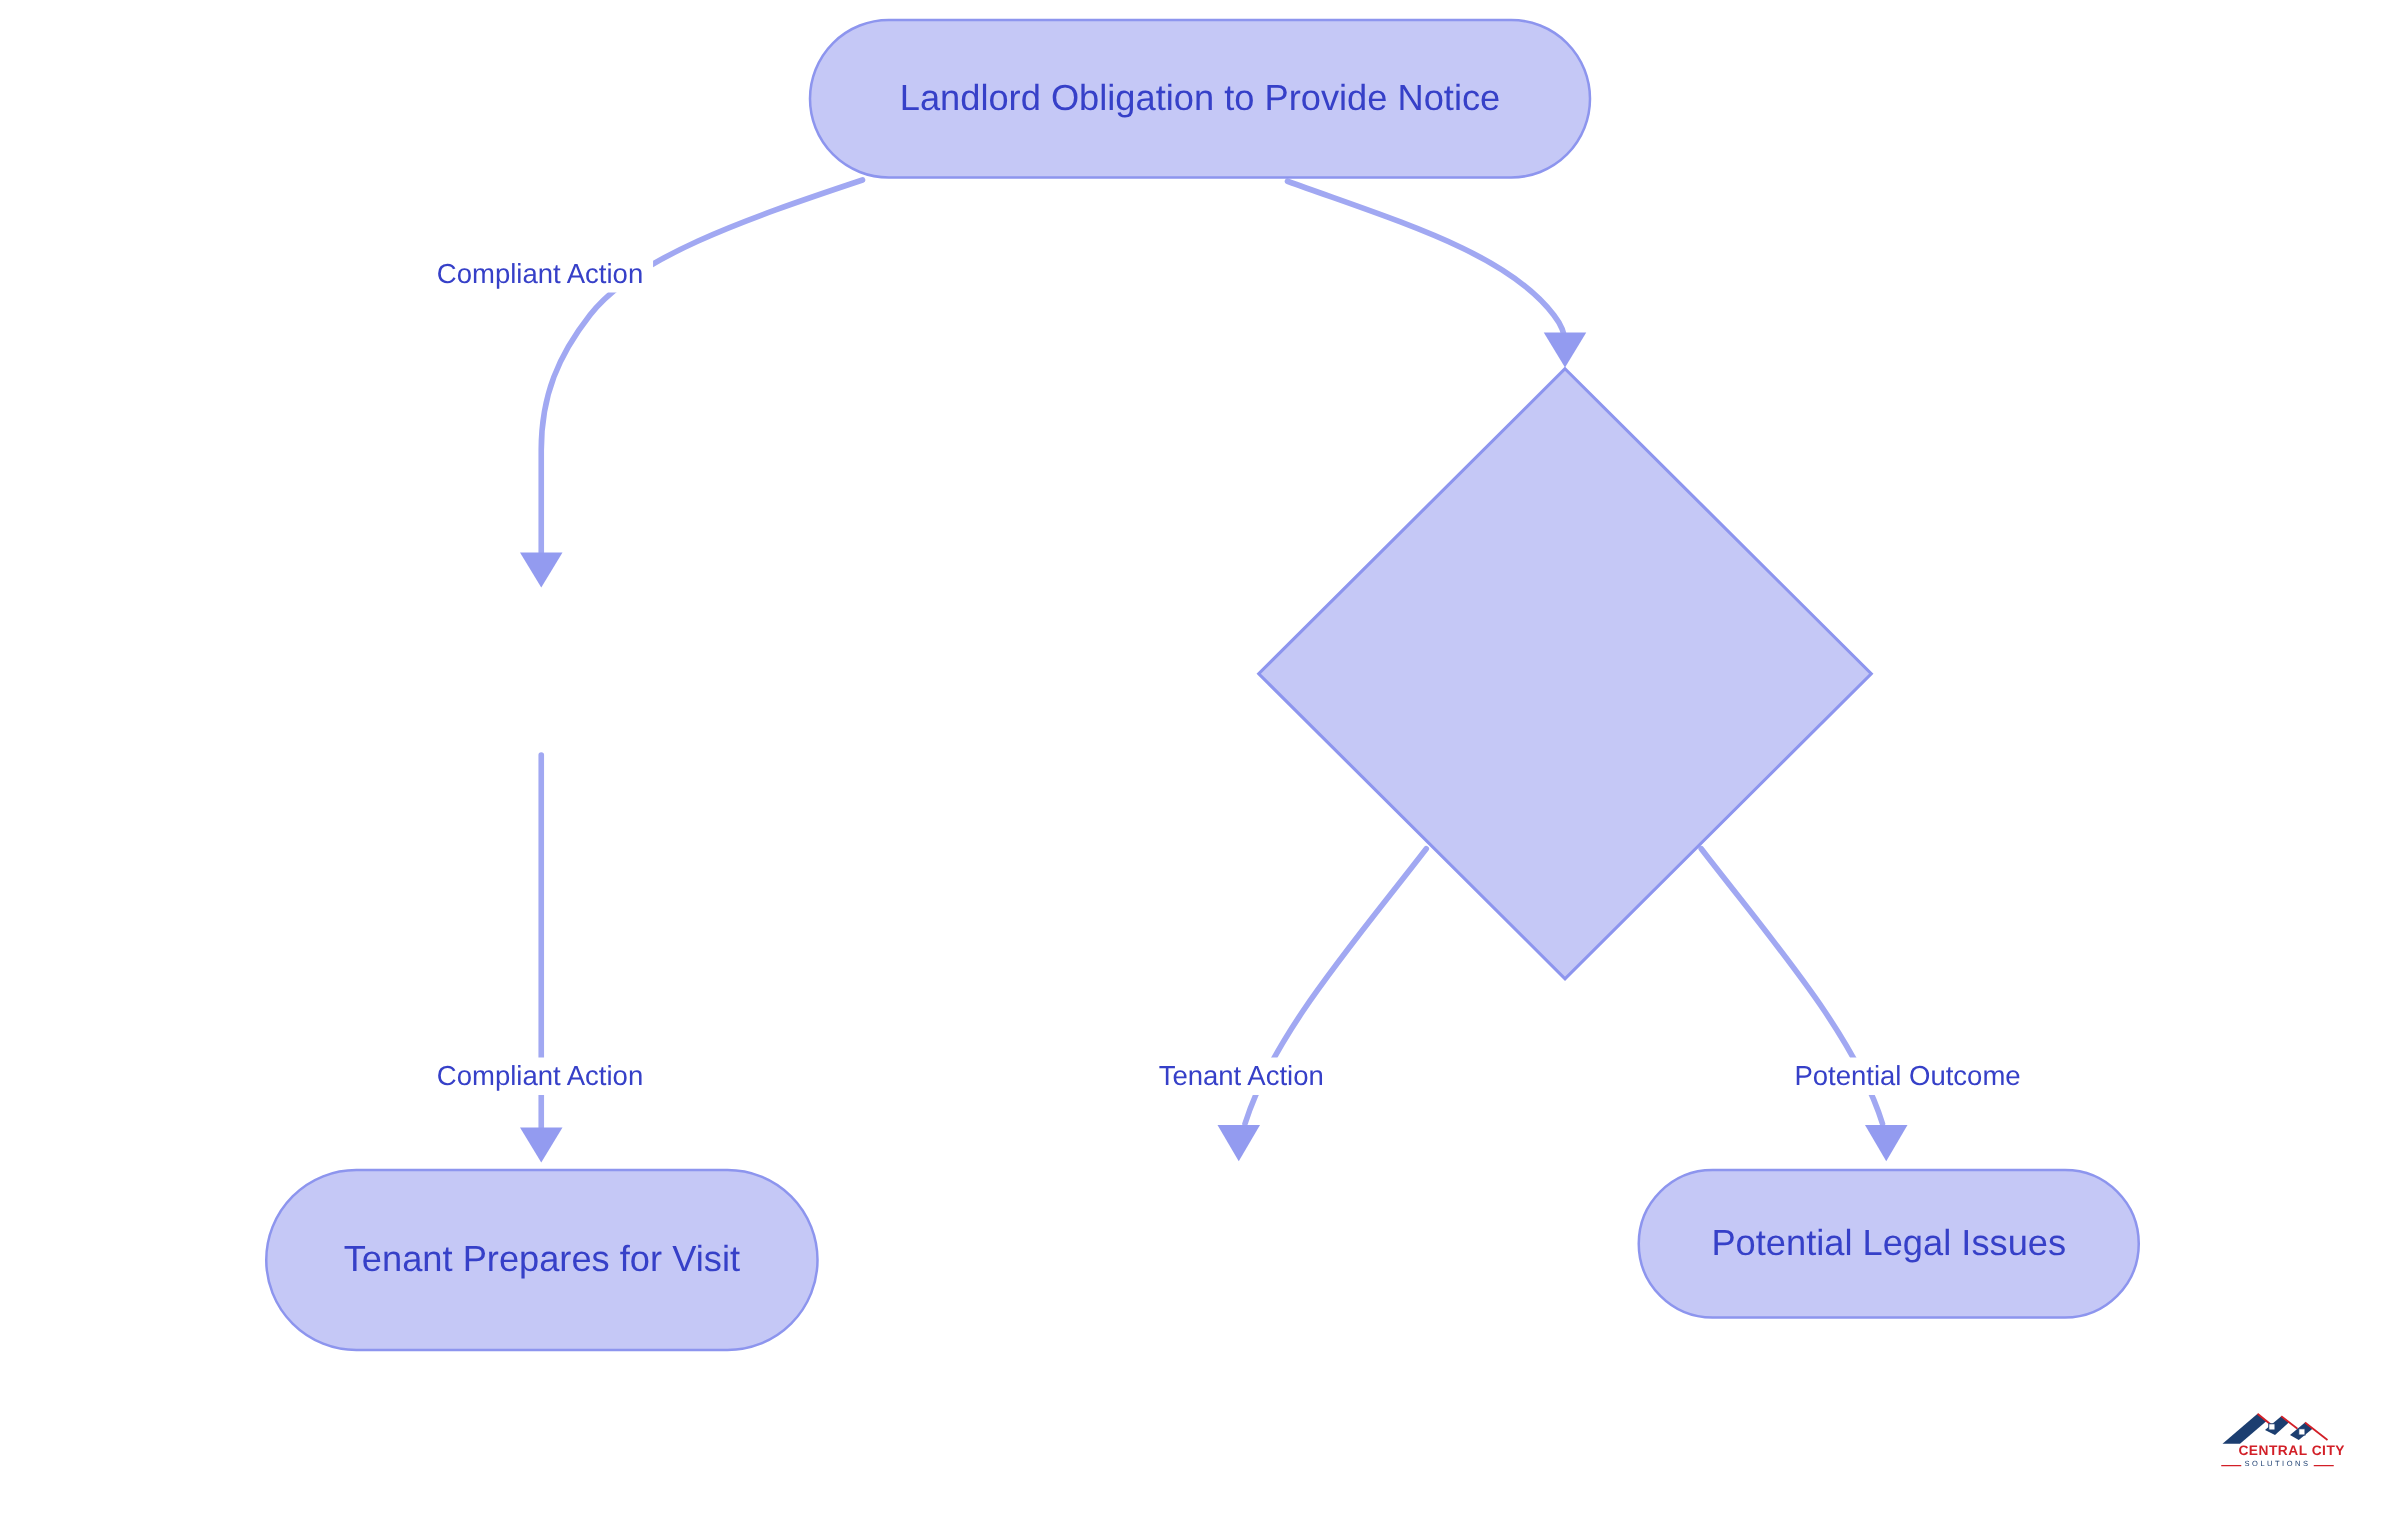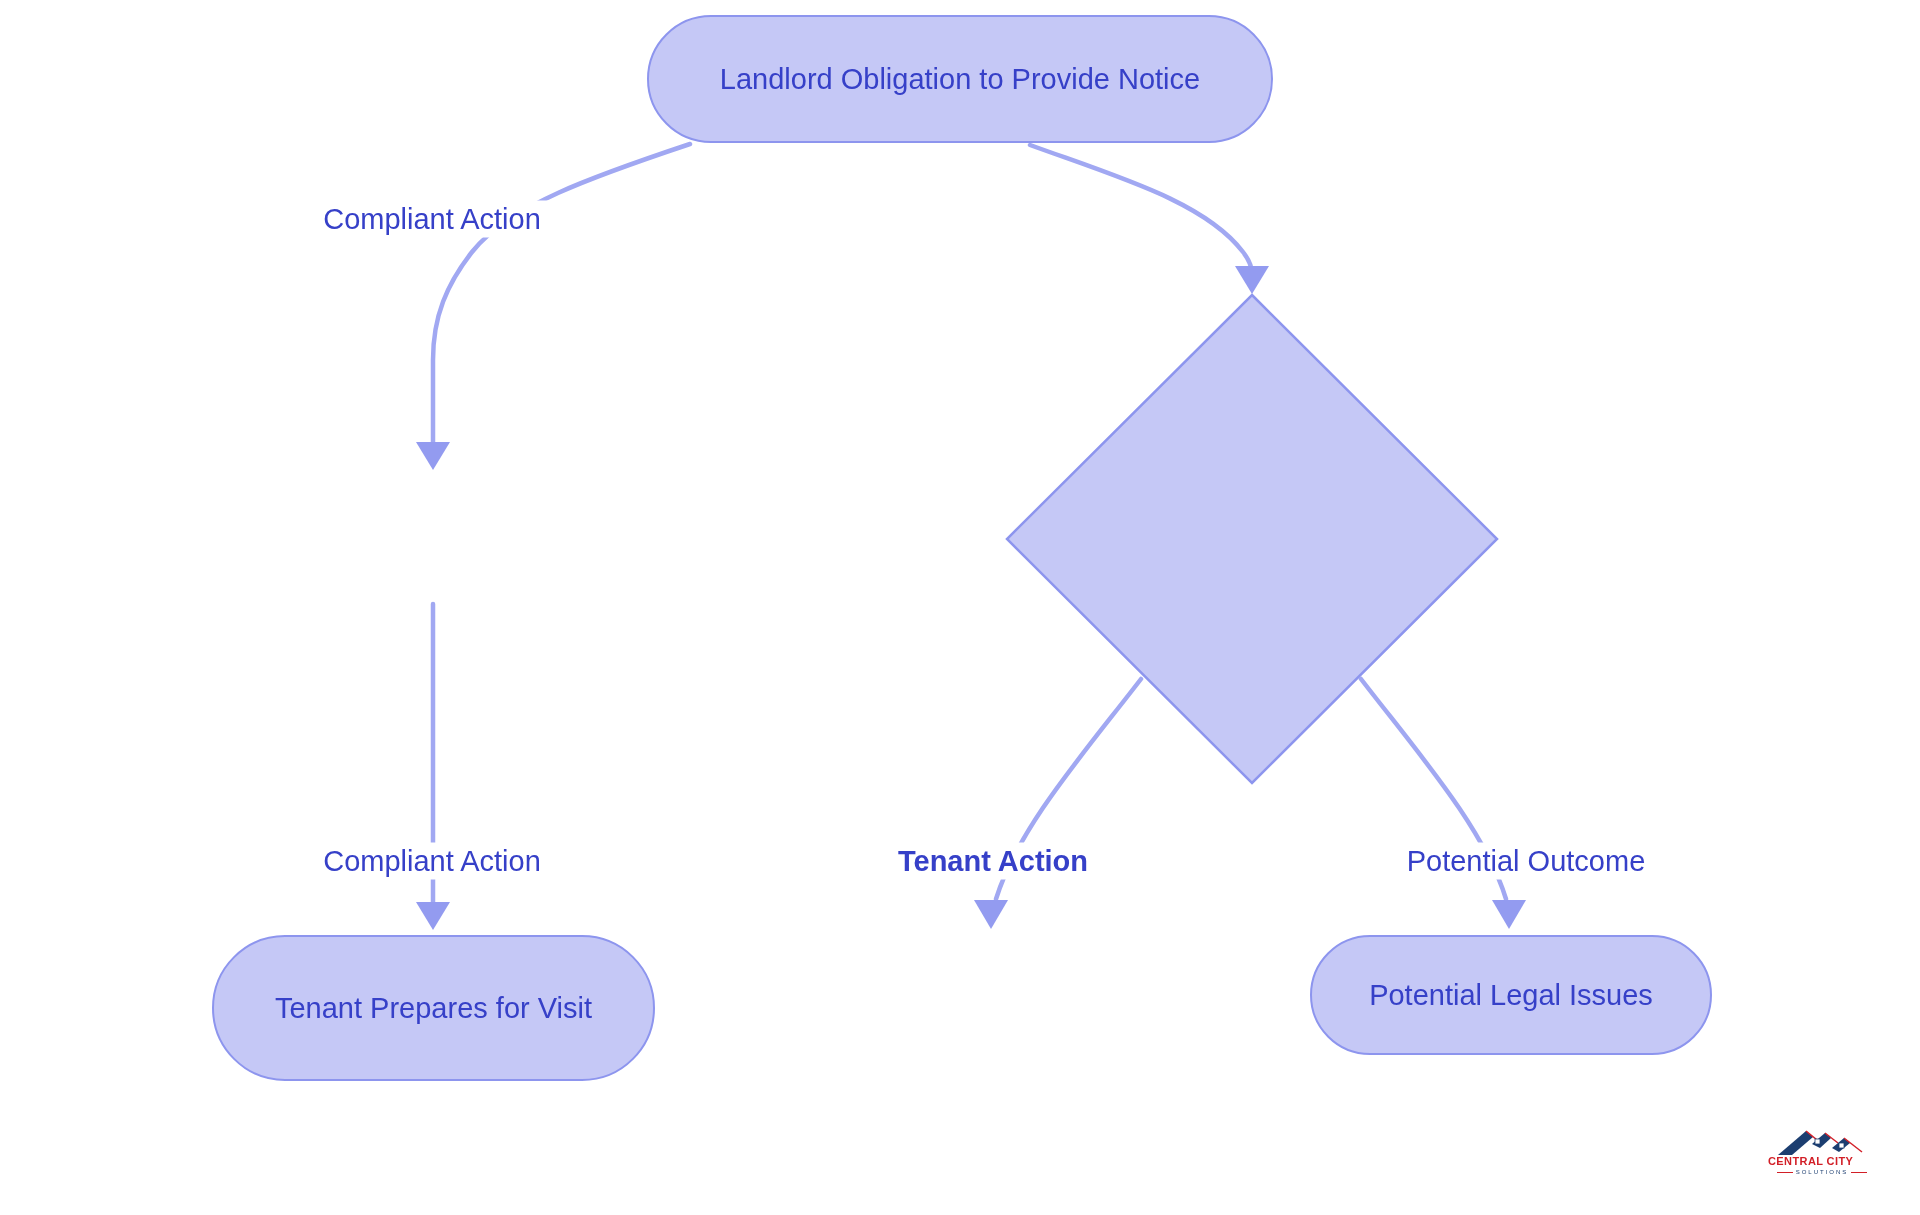--- a/index.html
+++ b/index.html
@@ -62,29 +62,29 @@
     text-align: center;
     white-space: nowrap;
     background: transparent;
   }
   .edge-label {
     position: absolute;
     transform: translate(-50%, -50%);
     background: var(--background, #ffffff);
     padding: 2px 8px;
     color: var(--label_text, #3640c8);
-    font-size: 29px;
+    font-size: 22px;
     white-space: nowrap;
   }
   .logo {
     position: absolute;
     left: 1768px;
     top: 1128px;
     width: 108px;
-    text-align: left;
+    text-align: right;
   }
   .logo-roofs { display: block; margin: 0 auto; }
   .logo-name {
     color: var(--logo_red, #d21f27);
     font-size: 11px;
     font-weight: bold;
     letter-spacing: 0.4px;
     line-height: 11px;
     white-space: nowrap;
   }
@@ -144,21 +144,21 @@
     <span>Tenant Prepares for Visit</span>
   </div>
 
 
   <div class="node stadium" style="left:1310px; top:935px; width:402px; height:120px;">
     <span>Potential Legal Issues</span>
   </div>
 
   <div class="edge-label" style="left:432px; top:219px;">Compliant Action</div>
   <div class="edge-label" style="left:432px; top:861px;">Compliant Action</div>
-  <div class="edge-label" style="left:993px; top:861px;font-weight:bold;">Tenant Action</div>
+  <div class="edge-label" style="left:993px; top:861px;">Tenant Action</div>
   <div class="edge-label" style="left:1526px; top:861px;text-align:right;">Potential Outcome</div>
 
   <div class="logo">
     <svg class="logo-roofs" width="92" height="28" viewBox="0 0 92 28">
 
       <polygon points="2,27 30,3 37,9 16,27" fill="#1c3e70"></polygon>
       <line x1="30" y1="3" x2="46" y2="16" stroke="#d21f27" stroke-width="1.6"></line>
 
       <polygon points="36,16 49,5 55,10 44,20" fill="#1c3e70"></polygon>
       <line x1="49" y1="5" x2="62" y2="15" stroke="#d21f27" stroke-width="1.4"></line>

